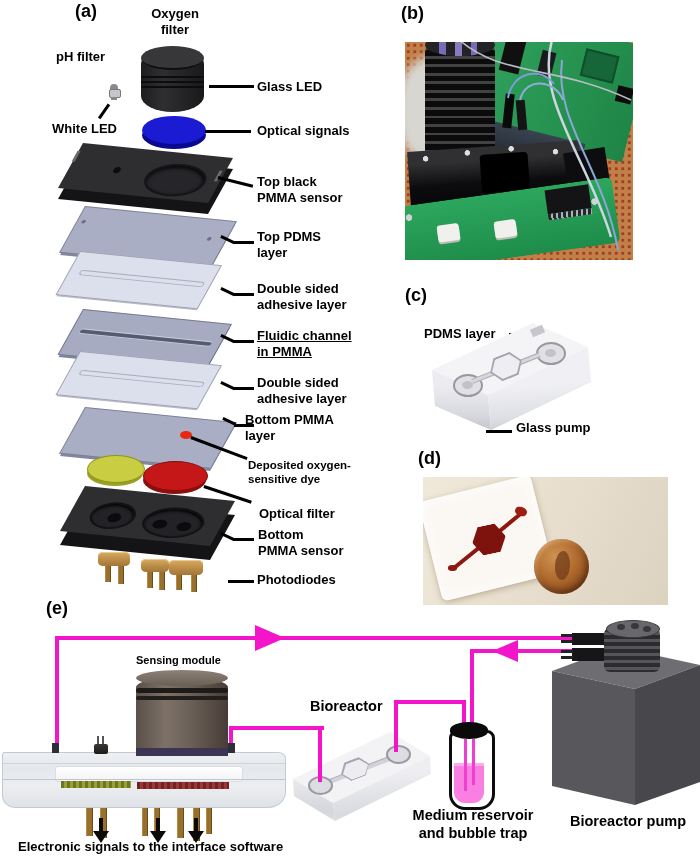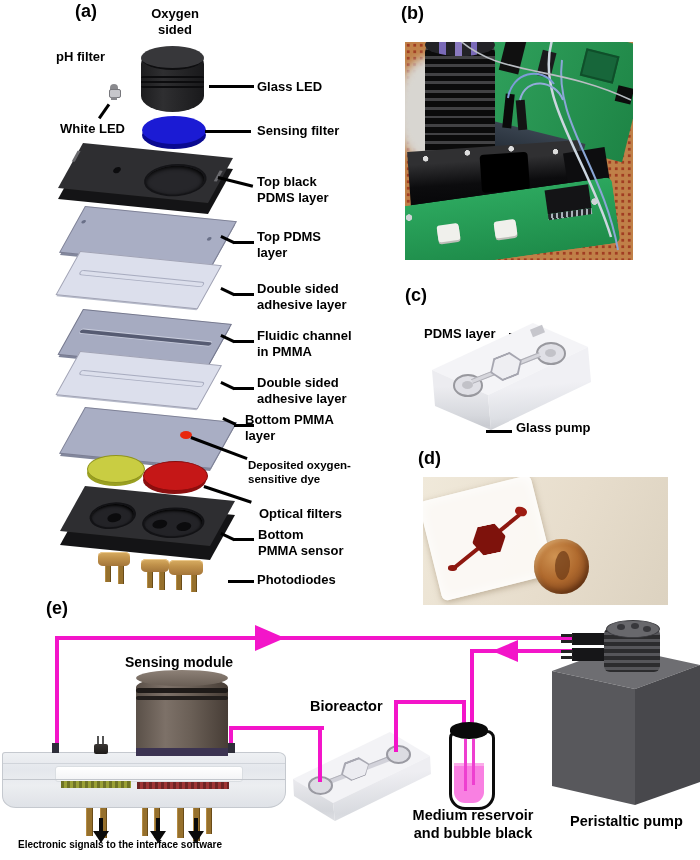--- a/index.html
+++ b/index.html
@@ -45,51 +45,51 @@
   #pump{left:545px;top:620px;width:160px;height:195px;z-index:6;}
 </style>
 </head>
 <body>
 
 <div id="fig">
 
   <div>
     <div class="tag" style="left:75px;top:1px;">(a)</div>
     <div class="lb ctr" style="left:137px;top:6px;width:76px;">Oxygen
-sided</div>
+filter</div>
     <div class="lb nw" style="left:56px;top:49px;">pH filter</div>
 
     <div class="abs" style="left:141px;top:56px;width:63px;height:56px;background:linear-gradient(90deg,#1d1d1f,#2f2f31 35%,#19191b);border-radius:8px 8px 50% 50%/8px 8px 16px 16px;"></div>
     <div class="ell" style="left:141px;top:46px;width:63px;height:22px;background:#37373a;border-bottom:2px solid #0e0e10;"></div>
     <div class="abs" style="left:141px;top:76px;width:63px;height:12px;background:repeating-linear-gradient(180deg,#0c0c0e 0 2px,transparent 2px 5px);border-radius:2px;"></div>
 
     <div class="abs" style="left:110px;top:84px;width:8px;height:6px;background:#8a8a8e;border-radius:4px 4px 0 0;"></div>
     <div class="abs" style="left:109px;top:89px;width:10px;height:7px;background:#c6c6cb;border:1px solid #77777c;border-radius:2px;"></div>
     <div class="abs" style="left:111px;top:97px;width:6px;height:3px;background:#87878c;"></div>
     <div class="dline" style="left:99px;top:117px;width:17px;transform:rotate(-55deg);"></div>
-    <div class="lb nw" style="left:60px;top:121px;">White LED</div>
+    <div class="lb nw" style="left:52px;top:121px;">White LED</div>
 
     <div class="ell" style="left:142px;top:121px;width:64px;height:28px;background:#0a0a90;"></div>
     <div class="ell" style="left:142px;top:116px;width:64px;height:28px;background:var(--blue_filter,#1b1bd4);"></div>
 
     <div class="hline" style="left:209px;top:85px;width:45px;"></div>
     <div class="lb nw" style="left:257px;top:79px;">Glass LED</div>
     <div class="hline" style="left:205px;top:130px;width:46px;"></div>
-    <div class="lb nw" style="left:257px;top:123px;">Sensing filter</div>
+    <div class="lb nw" style="left:257px;top:123px;">Optical signals</div>
 
     <div class="pside ps-black" style="left:83px;top:154px;width:150px;height:51px;"></div>
     <div class="plate pl-black" style="left:83px;top:143px;width:150px;height:51px;">
       <div class="ell" style="left:77px;top:12px;width:56px;height:32px;background:#26262a;border:2px solid #141417;box-shadow:inset 0 2px 4px #000;"></div>
       <div class="ell" style="left:43px;top:22px;width:7px;height:7px;background:#0c0c0e;"></div>
       <div class="abs" style="left:-1px;top:9px;width:3px;height:12px;background:#6a6a6e;"></div>
       <div class="abs" style="left:144px;top:15px;width:3px;height:12px;background:#6a6a6e;"></div>
     </div>
     <div class="dline" style="left:218px;top:176px;width:36px;transform:rotate(14deg);"></div>
     <div class="lb" style="left:257px;top:174px;">Top black
-PDMS layer</div>
+PMMA sensor</div>
 
     <div class="pside ps-pmma" style="left:85px;top:210px;width:150px;height:51px;"></div>
     <div class="plate pl-pmma" style="left:85px;top:206px;width:150px;height:51px;">
       <div class="ell" style="left:4px;top:14px;width:4px;height:4px;background:#6a7088;"></div>
       <div class="ell" style="left:132px;top:19px;width:4px;height:4px;background:#6a7088;"></div>
     </div>
     <div class="dline" style="left:221px;top:235px;width:15px;transform:rotate(25deg);"></div>
     <div class="dash" style="left:234px;top:241px;width:20px;"></div>
     <div class="lb" style="left:257px;top:229px;">Top PDMS
 layer</div>
@@ -102,21 +102,21 @@
     <div class="dash" style="left:234px;top:293px;width:20px;"></div>
     <div class="lb" style="left:257px;top:281px;">Double sided
 adhesive layer</div>
 
     <div class="pside ps-flu" style="left:83px;top:313px;width:147px;height:50px;"></div>
     <div class="plate pl-flu" style="left:83px;top:309px;width:147px;height:50px;">
       <div class="abs" style="left:8px;top:21px;width:131px;height:4px;background:#565b72;border-radius:2px;box-shadow:0 -1px 0 #c8ccdc,0 1px 0 #c8ccdc;"></div>
     </div>
     <div class="dline" style="left:221px;top:334px;width:15px;transform:rotate(25deg);"></div>
     <div class="dash" style="left:234px;top:340px;width:20px;"></div>
-    <div class="lb" style="left:257px;top:328px;">Fluidic channel
+    <div class="lb" style="left:257px;top:328px;text-decoration:underline;">Fluidic channel
 in PMMA</div>
 
     <div class="pside ps-adh" style="left:80px;top:354px;width:140px;height:48px;"></div>
     <div class="plate pl-adh" style="left:80px;top:351px;width:140px;height:48px;">
       <div class="abs" style="left:10px;top:19px;width:122px;height:4px;border:1.5px solid #a9adc0;border-radius:3px;"></div>
     </div>
     <div class="dline" style="left:221px;top:381px;width:15px;transform:rotate(25deg);"></div>
     <div class="dash" style="left:234px;top:387px;width:20px;"></div>
     <div class="lb" style="left:257px;top:375px;">Double sided
 adhesive layer</div>
@@ -130,21 +130,21 @@
 layer</div>
     <div class="dline" style="left:191px;top:436px;width:60px;transform:rotate(20.6deg);"></div>
     <div class="lb" style="left:248px;top:458px;font-size:11.5px;">Deposited oxygen-
 sensitive dye</div>
 
     <div class="ell" style="left:87px;top:460px;width:56px;height:26px;background:#9aa021;"></div>
     <div class="ell" style="left:87px;top:455px;width:56px;height:26px;background:var(--yellow_filter,#c9cd42);border:1px solid #8f941e;"></div>
     <div class="ell" style="left:143px;top:466px;width:63px;height:28px;background:#8c0f0f;"></div>
     <div class="ell" style="left:143px;top:461px;width:63px;height:28px;background:var(--red_filter,#c51717);border:1px solid #870c0c;"></div>
     <div class="dline" style="left:204px;top:485px;width:50px;transform:rotate(18.4deg);"></div>
-    <div class="lb nw" style="left:259px;top:506px;">Optical filters</div>
+    <div class="lb nw" style="left:259px;top:506px;">Optical filter</div>
 
     <div class="pside ps-black" style="left:85px;top:500px;width:150px;height:51px;"></div>
     <div class="plate pl-black" style="left:85px;top:486px;width:150px;height:51px;">
       <div class="ell" style="left:20px;top:14px;width:40px;height:26px;background:#232327;border:2px solid #121215;box-shadow:inset 0 2px 3px #000;"></div>
       <div class="ell" style="left:38px;top:26px;width:13px;height:10px;background:#0b0b0d;"></div>
       <div class="ell" style="left:73px;top:13px;width:56px;height:30px;background:#232327;border:2px solid #121215;box-shadow:inset 0 2px 3px #000;"></div>
       <div class="ell" style="left:84px;top:28px;width:14px;height:10px;background:#0b0b0d;"></div>
       <div class="ell" style="left:108px;top:28px;width:14px;height:10px;background:#0b0b0d;"></div>
     </div>
     <div class="dline" style="left:221px;top:532px;width:15px;transform:rotate(25deg);"></div>
@@ -249,21 +249,21 @@
     <div class="tube" style="left:472px;top:649px;width:138px;height:4px;"></div>
     <div class="arrL" style="left:492px;top:640px;"></div>
     <div class="tube" style="left:470px;top:649px;width:4px;height:79px;"></div>
     <div class="tube" style="left:462px;top:702px;width:4px;height:28px;"></div>
     <div class="tube" style="left:394px;top:700px;width:72px;height:4px;"></div>
     <div class="tube" style="left:394px;top:700px;width:4px;height:52px;"></div>
     <div class="tube" style="left:229px;top:728px;width:4px;height:22px;"></div>
     <div class="tube" style="left:229px;top:726px;width:95px;height:4px;"></div>
     <div class="tube" style="left:318px;top:726px;width:4px;height:56px;"></div>
 
-    <div class="lb nw" style="left:125px;top:654px;font-size:14px;">Sensing module</div>
+    <div class="lb nw" style="left:136px;top:654px;font-size:11px;">Sensing module</div>
     <div class="abs" style="left:2px;top:752px;width:282px;height:54px;z-index:4;background:linear-gradient(180deg,#eef0f3 0%,#e4e7ec 30%,#eceef1 60%,#dfe2e7 100%);border:1px solid #c5c9cf;border-radius:3px 8px 18px 14px/3px 6px 16px 12px;">
       <div class="abs" style="left:0;top:10px;width:282px;height:1px;background:#d0d4da;"></div>
       <div class="abs" style="left:52px;top:13px;width:186px;height:14px;background:linear-gradient(180deg,#ffffff,#f2f3f5);border-radius:3px;border:1px solid #dadee2;"></div>
       <div class="abs" style="left:0;top:26px;width:282px;height:1px;background:#c2c6cc;"></div>
       <div class="abs" style="left:58px;top:28px;width:70px;height:7px;background:#9aa035;background-image:repeating-linear-gradient(90deg,rgba(0,0,0,.28) 0 3px,transparent 3px 6px);"></div>
       <div class="abs" style="left:134px;top:29px;width:92px;height:7px;background:#9e3434;background-image:repeating-linear-gradient(90deg,rgba(0,0,0,.3) 0 3px,transparent 3px 6px);"></div>
     </div>
     <div class="abs" style="left:136px;top:677px;width:92px;height:78px;z-index:4;background:linear-gradient(90deg,#5a5048,#7d7168 32%,#6a5f56 60%,#473d36);border-radius:46px 46px 4px 4px/10px 10px 2px 2px;"></div>
     <div class="ell" style="left:136px;top:670px;width:92px;height:16px;z-index:4;background:linear-gradient(180deg,#8d8177,#6a5f56);"></div>
     <div class="abs" style="left:136px;top:688px;width:92px;height:5px;z-index:4;background:#1e1a18;border-radius:3px;"></div>
@@ -287,56 +287,56 @@
       <div class="pdleg" style="left:193px;top:805px;width:5px;height:36px;"></div>
       <div class="pdleg" style="left:206px;top:804px;width:4px;height:30px;"></div>
     </div>
 
     <div class="darr-s" style="left:99px;top:818px;height:14px;"></div>
     <div class="darr-h" style="left:93px;top:831px;"></div>
     <div class="darr-s" style="left:156px;top:818px;height:14px;"></div>
     <div class="darr-h" style="left:150px;top:831px;"></div>
     <div class="darr-s" style="left:194px;top:818px;height:14px;"></div>
     <div class="darr-h" style="left:188px;top:831px;"></div>
-    <div class="lb nw" style="left:18px;top:839px;font-size:10px;">Electronic signals to the interface software</div>
+    <div class="lb nw" style="left:18px;top:839px;font-size:13px;">Electronic signals to the interface software</div>
 
     <div class="lb nw" style="left:310px;top:697px;font-size:14.5px;">Bioreactor</div>
     <div class="abs" style="left:288px;top:726px;width:150px;height:100px;z-index:4;">
       <div class="face" style="left:0;top:0;width:150px;height:100px;clip-path:polygon(5px 53px,102px 6px,142px 30px,45px 77px);background:#f3f3f6;filter:drop-shadow(0 0 .7px #909098);"></div>
       <div class="face" style="left:0;top:0;width:150px;height:100px;clip-path:polygon(5px 53px,45px 77px,47px 95px,6px 70px);background:linear-gradient(180deg,#e9e9ed 55%,#d4d6db 85%,#e2e3e7 100%);"></div>
       <div class="face" style="left:0;top:0;width:150px;height:100px;clip-path:polygon(45px 77px,142px 30px,143px 48px,47px 95px);background:linear-gradient(175deg,#eeeef2 50%,#d8dadf 82%,#e4e5e9 100%);"></div>
       <div class="abs" style="left:34px;top:56px;width:72px;height:4px;background:#d2d2da;border-top:1px solid #b0b0b8;transform:rotate(-21deg);transform-origin:0 50%;"></div>
       <div class="abs hex" style="left:52px;top:33px;width:30px;height:20px;background:#a8a8b2;transform:rotate(-21deg);"></div>
       <div class="abs hex" style="left:54px;top:35px;width:27px;height:17px;background:#ececf1;transform:rotate(-21deg);"></div>
       <div class="ell" style="left:20px;top:50px;width:21px;height:15px;background:#dcdce2;border:2px solid #9a9aa2;"></div>
       <div class="ell" style="left:98px;top:19px;width:21px;height:15px;background:#dcdce2;border:2px solid #9a9aa2;"></div>
     </div>
 
     <div class="abs" id="resv-body">
       <div class="abs" style="left:2px;top:30px;width:30px;height:37px;background:var(--reservoir_liquid,#f980e2);border-radius:0 0 11px 11px;border-top:3px solid #fbace9;"></div>
       <div class="abs" style="left:12px;top:6px;width:3px;height:52px;background:#ee3fd0;"></div>
       <div class="abs" style="left:20px;top:6px;width:3px;height:46px;background:#ee3fd0;"></div>
     </div>
     <div class="abs" id="resv-cap"></div>
     <div class="lb ctr" style="left:403px;top:806px;width:140px;font-size:14.5px;z-index:7;">Medium reservoir
-and bubble black</div>
+and bubble trap</div>
 
     <div class="abs" id="pump">
       <div class="face" style="left:0;top:0;width:160px;height:195px;clip-path:polygon(7px 51px,72px 27px,155px 45px,90px 69px);background:#6e6e72;"></div>
       <div class="face" style="left:0;top:0;width:160px;height:195px;clip-path:polygon(7px 51px,90px 69px,90px 185px,7px 166px);background:var(--pump_gray,#58585c);"></div>
       <div class="face" style="left:0;top:0;width:160px;height:195px;clip-path:polygon(90px 69px,155px 45px,155px 162px,90px 185px);background:#48484c;"></div>
       <div class="abs" style="left:27px;top:13px;width:34px;height:12px;background:#161618;"></div>
       <div class="abs" style="left:27px;top:28px;width:34px;height:13px;background:#161618;"></div>
       <div class="abs" style="left:16px;top:14px;width:12px;height:3px;background:#222;"></div>
       <div class="abs" style="left:16px;top:20px;width:12px;height:3px;background:#222;"></div>
       <div class="abs" style="left:16px;top:30px;width:12px;height:3px;background:#222;"></div>
       <div class="abs" style="left:16px;top:36px;width:12px;height:3px;background:#222;"></div>
       <div class="abs" style="left:59px;top:8px;width:56px;height:44px;background:repeating-linear-gradient(180deg,#2c2c2e 0 4px,#56565a 4px 7px);border-radius:6px;"></div>
       <div class="ell" style="left:61px;top:0;width:52px;height:16px;background:#68686c;border:1px solid #3c3c40;">
         <div class="ell" style="left:10px;top:3px;width:8px;height:6px;background:#38383c;"></div>
         <div class="ell" style="left:24px;top:2px;width:8px;height:6px;background:#38383c;"></div>
         <div class="ell" style="left:36px;top:5px;width:8px;height:6px;background:#38383c;"></div>
       </div>
     </div>
-    <div class="lb nw" style="left:570px;top:812px;font-size:14.5px;">Peristaltic pump</div>
+    <div class="lb nw" style="left:570px;top:812px;font-size:14.5px;">Bioreactor pump</div>
   </div>
 
 </div>
 
 </body></html>

